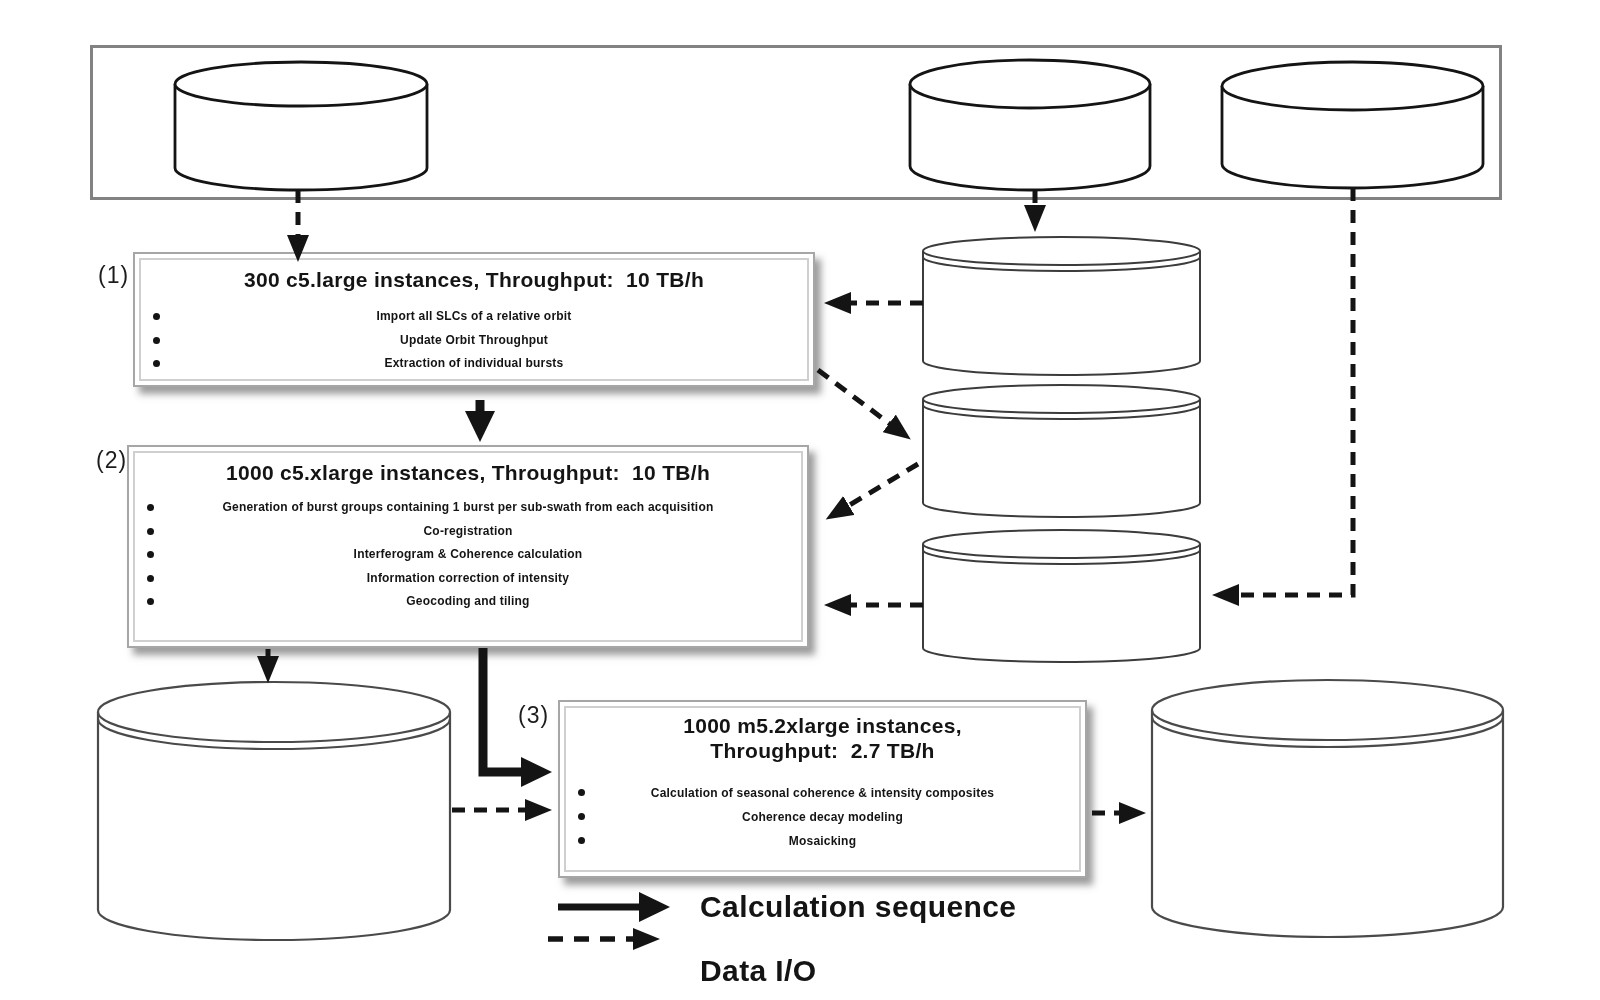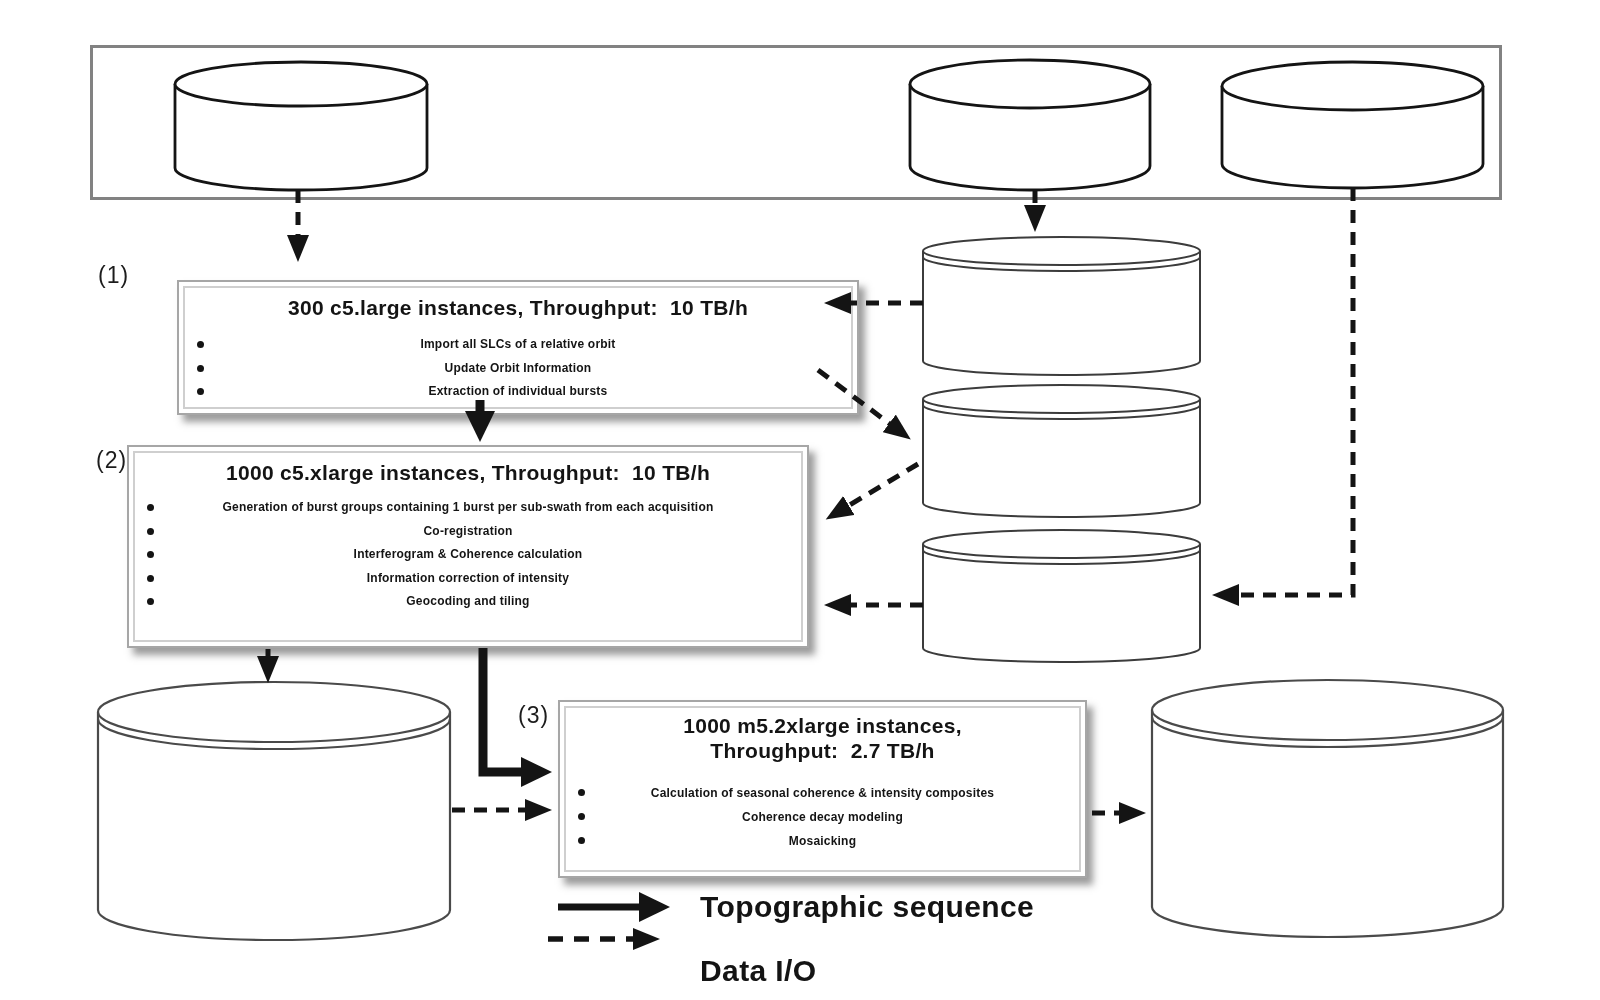--- a/index.html
+++ b/index.html
@@ -122,26 +122,26 @@
     <span style="max-width:150px; display:inline-block; line-height:25px;">Copernicus POD Service</span>
   </div>
   <div class="abs ctr b" style="left:1222px; top:62px; width:261px; height:126px; font-size:17.5px; z-index:2;">
     <span style="max-width:180px; display:inline-block; line-height:23px;">Copernicus Space Component Data Access</span>
   </div>
 
   <div class="abs step-label" style="left:98px; top:262px;">(1)</div>
   <div class="abs step-label" style="left:96px; top:447px;">(2)</div>
   <div class="abs step-label" style="left:518px; top:702px;">(3)</div>
 
-  <div class="abs pbox" style="left:133px; top:280px; width:682px; height:135px; box-sizing:border-box;margin-left:44px;">
+  <div class="abs pbox" style="left:133px; top:252px; width:682px; height:135px; box-sizing:border-box;">
     <div class="pbox-in">
       <div class="pbox-h">300 c5.large instances, Throughput:&nbsp; 10 TB/h</div>
       <div class="rows">
         <div class="prow"><span class="dot"></span><span>Import all SLCs of a relative orbit</span></div>
-        <div class="prow"><span class="dot"></span><span>Update Orbit Information</span></div>
+        <div class="prow"><span class="dot"></span><span>Update Orbit Throughput</span></div>
         <div class="prow"><span class="dot"></span><span>Extraction of individual bursts</span></div>
       </div>
     </div>
   </div>
 
   <div class="abs pbox" style="left:127px; top:445px; width:682px; height:203px; box-sizing:border-box;">
     <div class="pbox-in">
       <div class="pbox-h">1000 c5.xlarge instances, Throughput:&nbsp; 10 TB/h</div>
       <div class="rows" style="margin-top:11px;">
         <div class="prow"><span class="dot"></span><span style="max-width:545px; display:inline-block;">Generation of burst groups containing 1 burst per sub-swath from each acquisition</span></div>
@@ -191,16 +191,16 @@
   </div>
 
   <div class="abs cyl-badge" style="left:1152px; top:692px; width:351px; font-size:18px;">S3</div>
   <div class="abs cyl-text" style="left:1152px; top:747px; width:351px; font-size:20px; line-height:24px;">Seasonal mosaics:</div>
   <div class="abs" style="left:1152px; top:772px; width:351px; z-index:2;">
     <div class="crow" style="font-size:19px; line-height:24.5px;"><span class="dot" style="left:16px; top:9px;"></span><span style="max-width:265px; display:inline-block;">VV &amp; HH coherence (6- to 48-day repeat-pass)</span></div>
     <div class="crow" style="font-size:19px; line-height:24.5px;"><span class="dot" style="left:16px; top:9px;"></span><span style="max-width:262px; display:inline-block;"><span>VV &amp; HH coherence decay model parameters (ρ</span><span class="subinf">∞</span><span>,τ)</span></span></div>
     <div class="crow" style="font-size:19px; line-height:24.5px;"><span class="dot" style="left:16px; top:9px;"></span><span>VV/VH/HV/HH Intensity</span></div>
   </div>
 
-  <div class="abs legend-label" style="left:700px; top:890px;">Topographic sequence</div>
+  <div class="abs legend-label" style="left:700px; top:890px;">Calculation sequence</div>
   <div class="abs legend-label" style="left:700px; top:954px;">Data I/O</div>
 
 </div>
 
 </body></html>

